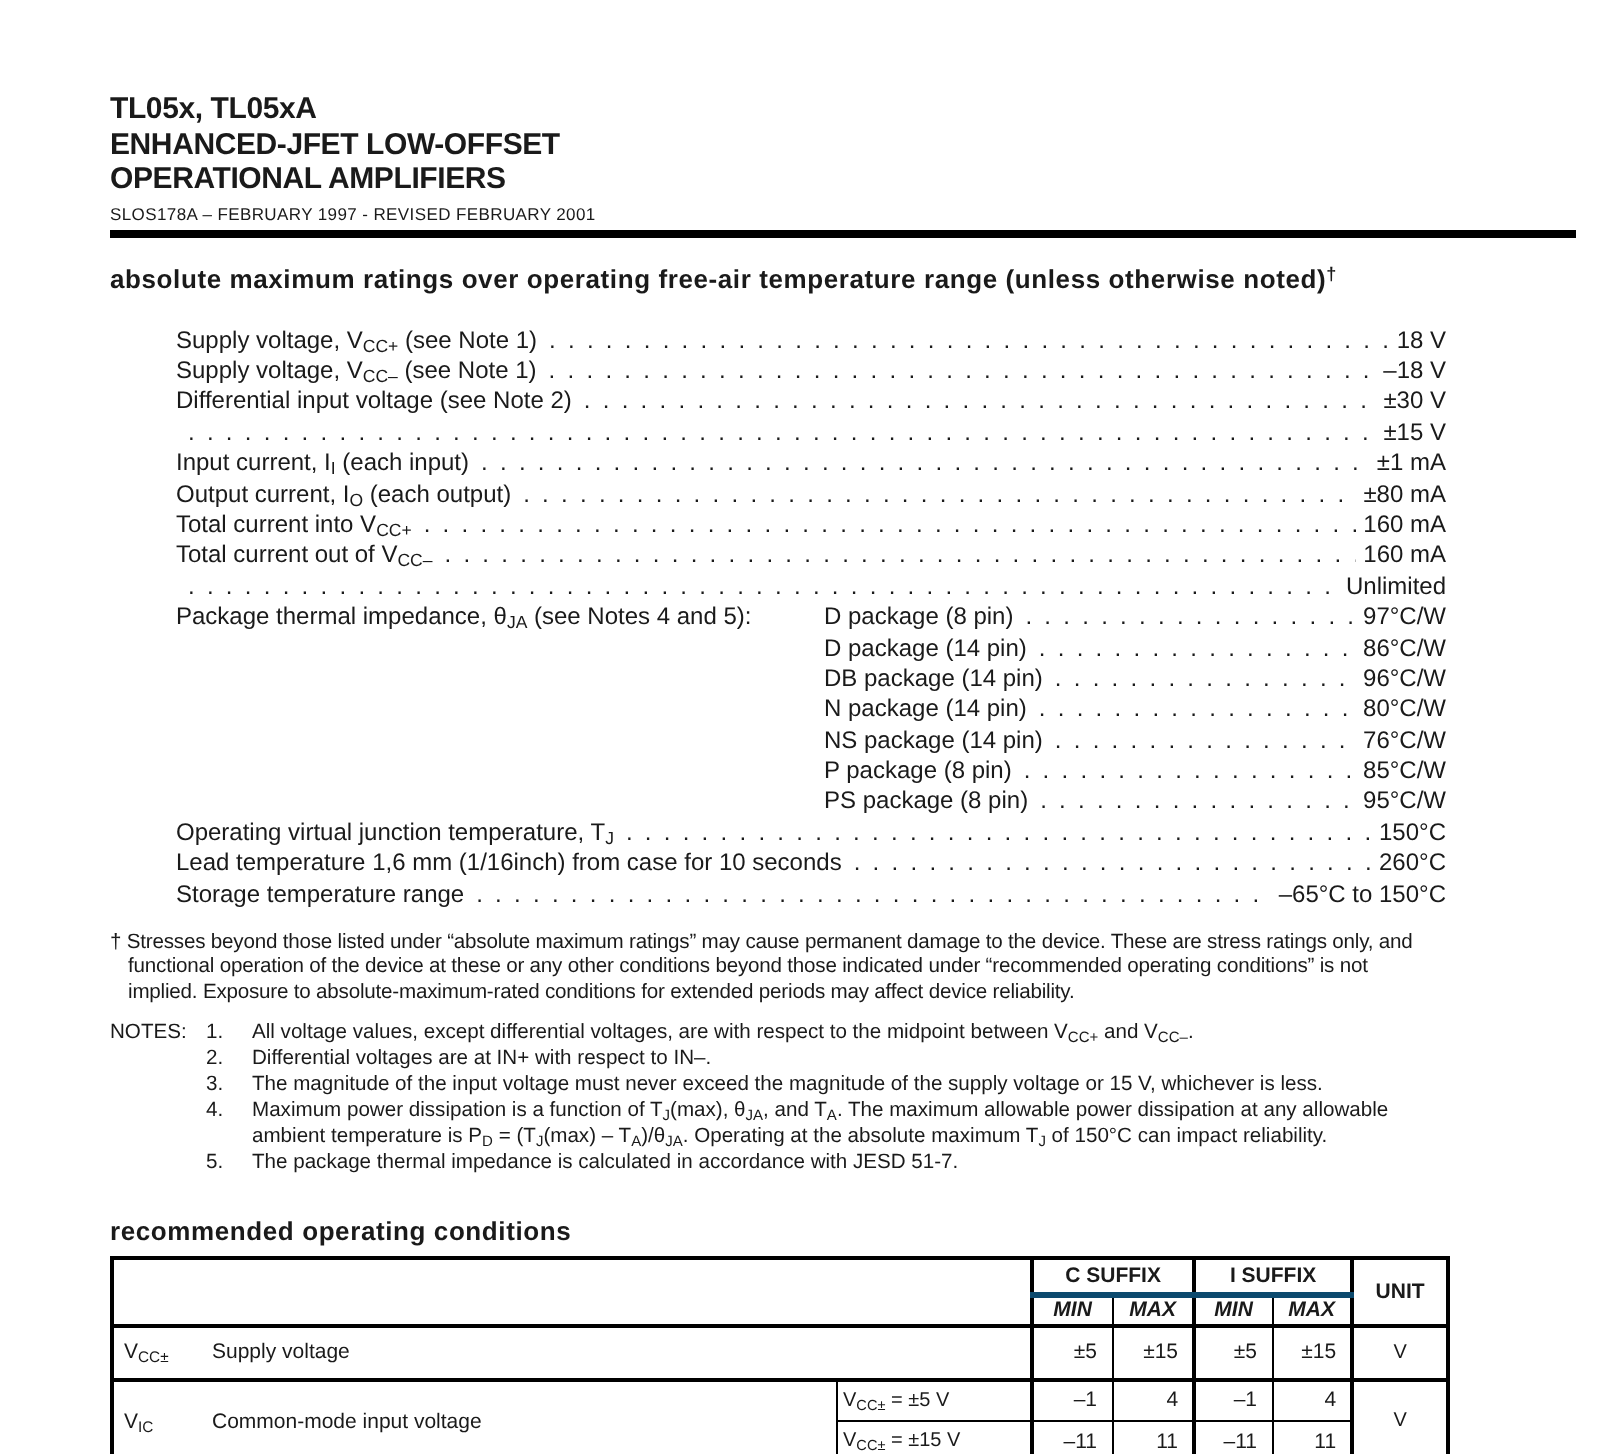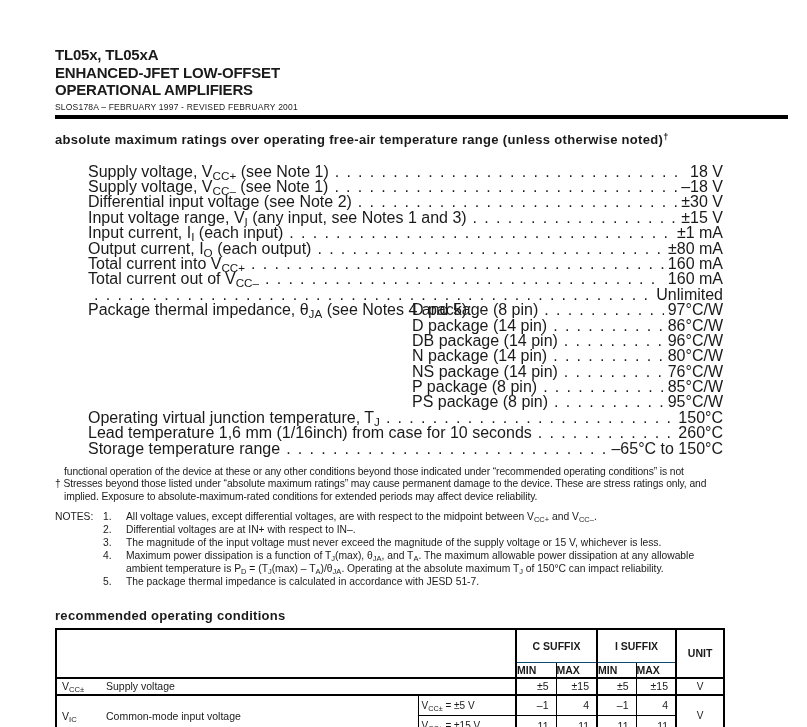--- a/index.html
+++ b/index.html
@@ -17,21 +17,21 @@
   .rule       { height:4px; background:#000; margin-top:2px; }
 
   
   .sec-heading { font-size:13px; font-weight:bold; line-height:15px; letter-spacing:0.3px; }
   .h-abs { margin-top:11px; }
   .h-roc { margin-top:19px; }
   sup { font-size:70%; vertical-align:0.45em; }
   sub { font-size:73%; vertical-align:-0.25em; line-height:0; }
 
   
-  .ratings { margin-top:16px; margin-left:33px; width:635px; font-size:16px; }
+  .ratings { margin-top:16px; margin-left:33px; width:635px; font-size:12px; }
   .lrow { display:flex; align-items:baseline; height:15.4px; white-space:nowrap; }
   .lrow .lbl { flex:none; }
   .lrow .dots { flex:1 1 auto; overflow:hidden; margin:0 4px 0 6px; letter-spacing:1.4px; color:#1a1a1a; }
   .lrow .val { flex:none; text-align:right; }
   .pkglbl { width:324px; flex:none; }
   .pkgspacer { width:324px; flex:none; }
 
   
   .fnote { margin-top:11px; font-size:10.3px; line-height:12.4px; letter-spacing:-0.1px; }
   .fline { padding-left:9px; }
@@ -40,33 +40,33 @@
   .notes-label { width:48px; flex:none; }
   .notes-body { flex:1; }
   .note { display:flex; }
   .nnum { width:23px; flex:none; }
   .ntext { flex:1; }
 
   
   .roc-table { margin-top:5px; border-collapse:collapse; table-layout:fixed; width:668px; }
   .roc-table td { vertical-align:middle; font-size:10.5px; overflow:hidden; white-space:nowrap; }
   .roc-table { border:2px solid #000; }
-  td.grp   { font-weight:bold; text-align:center; border-left:2px solid #000; border-bottom:1px solid #0c4a6e; height:34px; }
+  td.grp   { font-weight:bold; text-align:center; border-left:2px solid #000; border-bottom:3px solid #0c4a6e; height:19px; }
   td.unith { font-weight:bold; text-align:center; border-left:2px solid #000; }
-  td.sh    { font-weight:bold; text-align:left; border-left:1px solid #000; height:15px; }
+  td.sh    { font-weight:bold; text-align:center; border-left:1px solid #000; height:15px;font-style:italic; }
   td.sh.gs { border-left:2px solid #000; }
   td.sym   { padding-left:5px; }
   td.param { padding-left:2px; }
   td.cond  { border-left:1px solid #000; padding-left:3px; font-size:10px; }
   td.num   { border-left:1px solid #000; text-align:right; padding-right:7px; }
   td.num.gs{ border-left:2px solid #000; }
   td.unit  { border-left:2px solid #000; text-align:center; font-size:10px; }
   tr.thick > td { border-top:2px solid #000; }
   tr.thin  > td { border-top:1px solid #000; }
-  tr.r-vcc > td { height:17px; }
+  tr.r-vcc > td { height:27px; }
   tr.r-vic > td { height:21px; }
   tr.r-ta  > td { height:21px; }
 </style>
 </head>
 <body>
 
 <div class="page">
 
   <div>
     <div class="title-line">TL05x, TL05xA</div>
@@ -88,21 +88,20 @@
         <span class="lbl">Supply voltage, V<sub>CC–</sub> (see Note 1)</span>
         <span class="dots">. . . . . . . . . . . . . . . . . . . . . . . . . . . . . . . . . . . . . . . . . . . . . . . . . . . . . . . . . . . . . . . . . . . . . . . . . . . . . . . . . . . . . . . . . . . . . . . . . . . . . . . . . . . . . . . . . . . . . . . . . . . . . . . . . . . . . . . . . . . . . . . . . . . . . . . . . . . . . . . . </span>
         <span class="val">–18 V</span>
       </div>
     <div class="lrow">
         <span class="lbl">Differential input voltage (see Note 2)</span>
         <span class="dots">. . . . . . . . . . . . . . . . . . . . . . . . . . . . . . . . . . . . . . . . . . . . . . . . . . . . . . . . . . . . . . . . . . . . . . . . . . . . . . . . . . . . . . . . . . . . . . . . . . . . . . . . . . . . . . . . . . . . . . . . . . . . . . . . . . . . . . . . . . . . . . . . . . . . . . . . . . . . . . . . </span>
         <span class="val">±30 V</span>
       </div>
     <div class="lrow">
-        <span class="lbl">Input voltage range, V<sub>I</sub> (any input, see Notes 1 and 3)</span>
         <span class="dots">. . . . . . . . . . . . . . . . . . . . . . . . . . . . . . . . . . . . . . . . . . . . . . . . . . . . . . . . . . . . . . . . . . . . . . . . . . . . . . . . . . . . . . . . . . . . . . . . . . . . . . . . . . . . . . . . . . . . . . . . . . . . . . . . . . . . . . . . . . . . . . . . . . . . . . . . . . . . . . . . </span>
         <span class="val">±15 V</span>
       </div>
     <div class="lrow">
         <span class="lbl">Input current, I<sub>I</sub> (each input)</span>
         <span class="dots">. . . . . . . . . . . . . . . . . . . . . . . . . . . . . . . . . . . . . . . . . . . . . . . . . . . . . . . . . . . . . . . . . . . . . . . . . . . . . . . . . . . . . . . . . . . . . . . . . . . . . . . . . . . . . . . . . . . . . . . . . . . . . . . . . . . . . . . . . . . . . . . . . . . . . . . . . . . . . . . . </span>
         <span class="val">±1 mA</span>
       </div>
     <div class="lrow">
         <span class="lbl">Output current, I<sub>O</sub> (each output)</span>
@@ -178,22 +177,22 @@
         <span class="val">260°C</span>
       </div>
     <div class="lrow">
         <span class="lbl">Storage temperature range</span>
         <span class="dots">. . . . . . . . . . . . . . . . . . . . . . . . . . . . . . . . . . . . . . . . . . . . . . . . . . . . . . . . . . . . . . . . . . . . . . . . . . . . . . . . . . . . . . . . . . . . . . . . . . . . . . . . . . . . . . . . . . . . . . . . . . . . . . . . . . . . . . . . . . . . . . . . . . . . . . . . . . . . . . . . </span>
         <span class="val">–65°C to 150°C</span>
       </div>
   </div>
 
   <div class="fnote">
+    <div class="fline f0">† Stresses beyond those listed under “absolute maximum ratings” may cause permanent damage to the device. These are stress ratings only, and</div>
     <div class="fline">functional operation of the device at these or any other conditions beyond those indicated under “recommended operating conditions” is not</div>
-    <div class="fline f0">† Stresses beyond those listed under “absolute maximum ratings” may cause permanent damage to the device. These are stress ratings only, and</div>
     <div class="fline">implied. Exposure to absolute-maximum-rated conditions for extended periods may affect device reliability.</div>
   </div>
 
   <div class="notes">
     <div class="notes-label">NOTES:</div>
     <div class="notes-body">
       <div class="note">
           <span class="nnum">1.</span>
           <span class="ntext">All voltage values, except differential voltages, are with respect to the midpoint between V<sub>CC+</sub> and V<sub>CC–</sub>.</span>
         </div>

